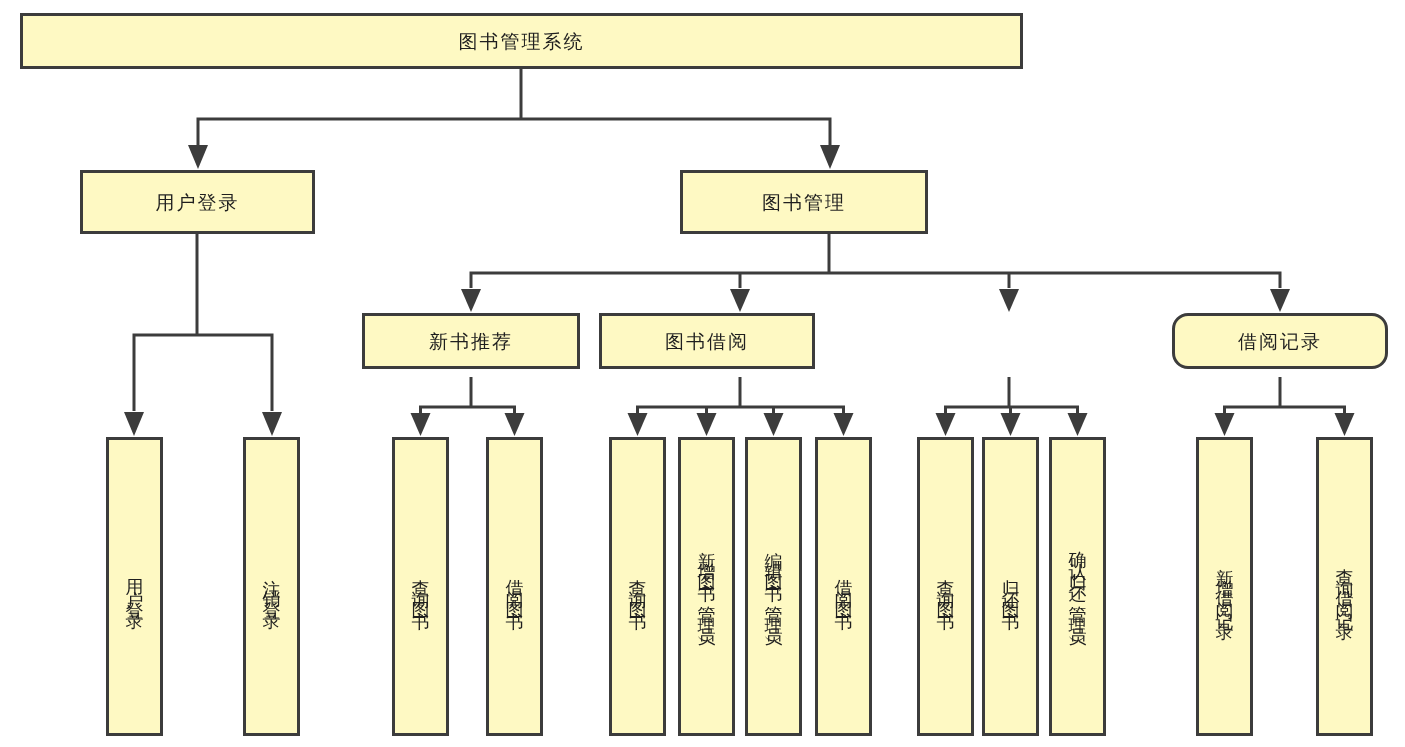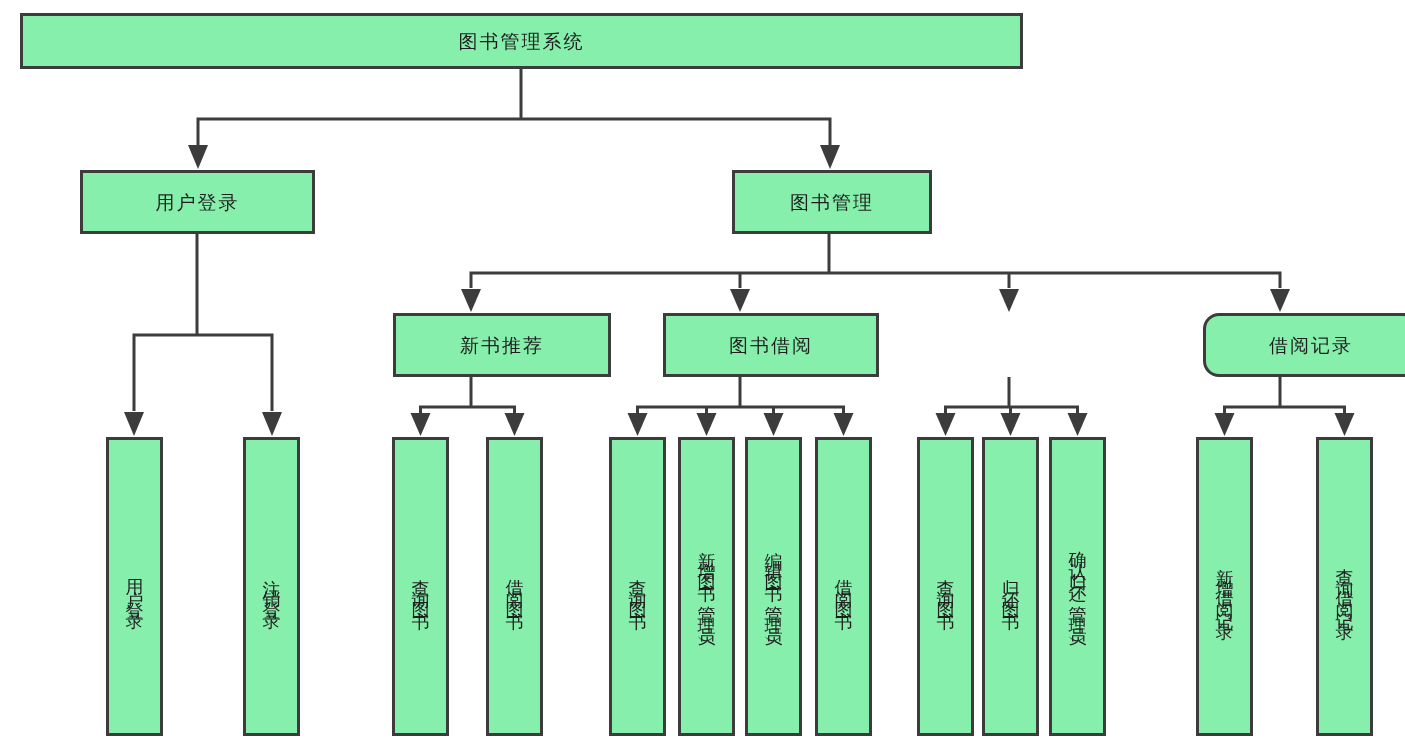--- a/index.html
+++ b/index.html
@@ -18,41 +18,41 @@
   #connectors {
     position: absolute;
     left: 0;
     top: 0;
     width: 1405px;
     height: 747px;
   }
   .box {
     position: absolute;
     box-sizing: border-box;
-    background: #86efac;
+    background: #fef9c3;
     border: 3px solid #3c3c3c;
     display: flex;
     align-items: center;
     justify-content: center;
     color: #1f1f1f;
     font-size: 19px;
     letter-spacing: 2px;
     text-align: center;
     line-height: 1;
   }
   .vbox {
     writing-mode: vertical-rl;
     font-size: 18px;
     letter-spacing: 11px;
     width: 57px;
     top: 437px;
     height: 299px;
   }
   .lvl2 { top: 170px; height: 64px; }
-  .lvl3 { top: 313px; height: 64px; width: 216px; margin-left: 31px; }
+  .lvl3 { top: 313px; height: 56px; width: 216px; }
   #watermark {
     position: absolute;
     right: 5px;
     bottom: 4px;
     font-size: 20px;
     color: #a8a8a8;
     letter-spacing: 1px;
     z-index: 5;
     white-space: nowrap;
   }
@@ -110,24 +110,24 @@
       <path d="M1010.5 436 L1000.5 413 L1020.5 413 Z"></path>
       <path d="M1077.5 436 L1067.5 413 L1087.5 413 Z"></path>
       <path d="M1224.5 436 L1214.5 413 L1234.5 413 Z"></path>
       <path d="M1344.5 436 L1334.5 413 L1354.5 413 Z"></path>
     </g>
   </svg>
 
   <div class="box" style="left:20px; top:13px; width:1003px; height:56px;">图书管理系统</div>
 
   <div class="box lvl2" style="left:80px; width:235px;">用户登录</div>
-  <div class="box lvl2" style="left:732px; width:200px;">图书管理</div>
+  <div class="box lvl2" style="left:680px; width:248px;">图书管理</div>
 
   <div class="box lvl3" style="left:362px; width:218px;">新书推荐</div>
-  <div class="box lvl3" style="left:632px;">图书借阅</div>
+  <div class="box lvl3" style="left:599px;">图书借阅</div>
   <div class="box lvl3" style="left:1172px;border-radius:16px;">借阅记录</div>
 
   <div class="box vbox" style="left:106px;">用户登录</div>
   <div class="box vbox" style="left:243px;">注销登录</div>
 
   <div class="box vbox" style="left:392px;">查询图书</div>
   <div class="box vbox" style="left:486px;">借阅图书</div>
 
   <div class="box vbox" style="left:609px;">查询图书</div>
   <div class="box vbox" style="left:678px;">新增图书（管理员）</div>

